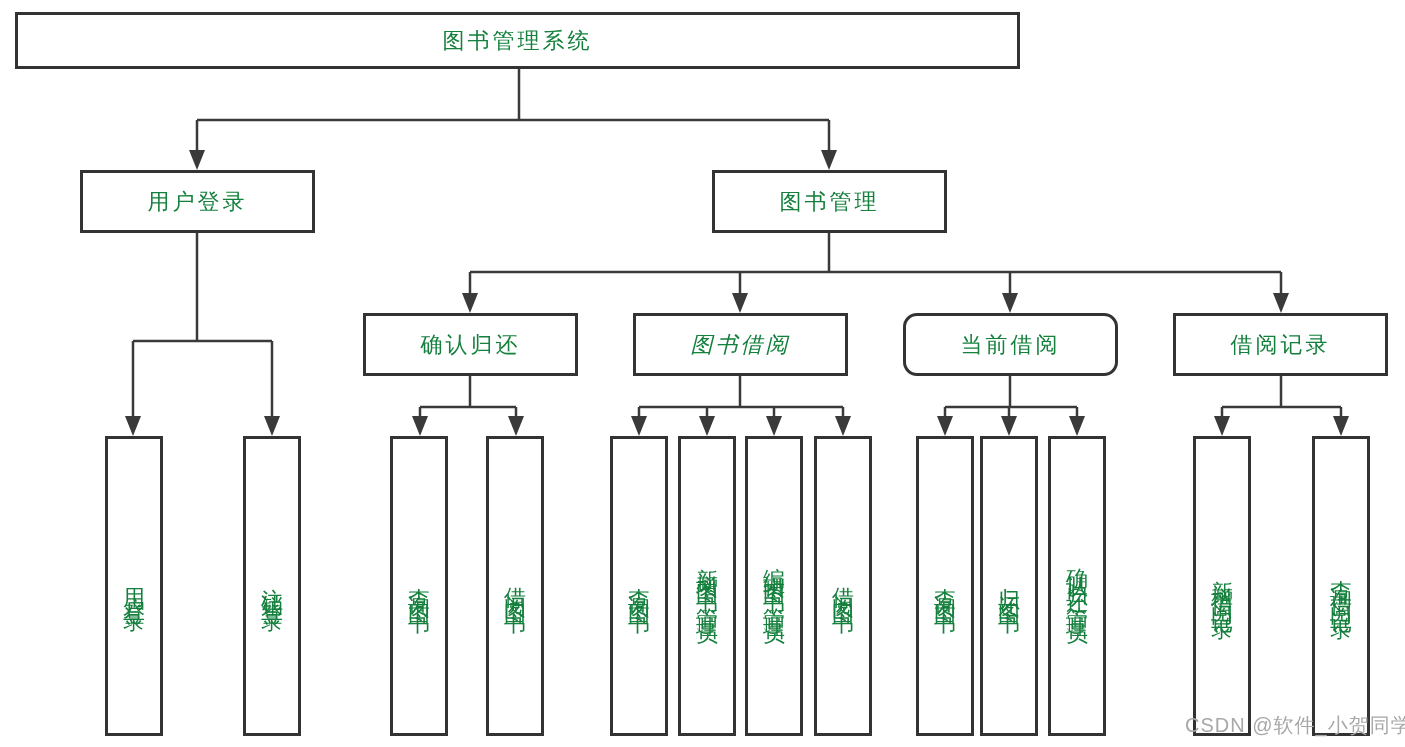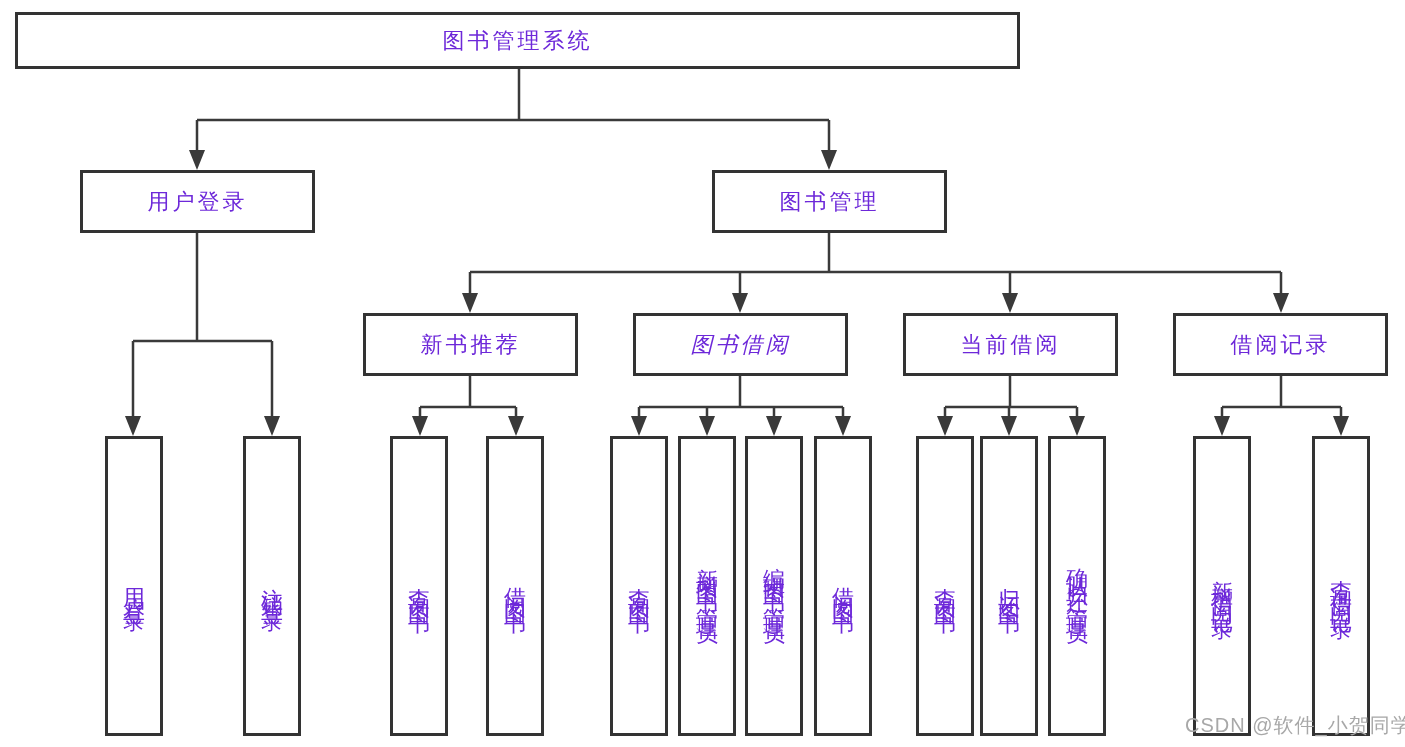--- a/index.html
+++ b/index.html
@@ -17,21 +17,21 @@
     width: 1405px; height: 747px;
   }
   .box {
     position: absolute;
     background: #ffffff;
     border: 3px solid #333333;
     box-sizing: border-box;
     display: flex;
     align-items: center;
     justify-content: center;
-    color: #6d28d9;
+    color: #15803d;
   }
   .hbox span {
     font-size: 22px;
     letter-spacing: 3px;
     white-space: nowrap;
   }
   .vbox span {
     writing-mode: vertical-rl;
     text-orientation: mixed;
     font-size: 22px;
@@ -99,26 +99,26 @@
   </div>
 
   <div class="box hbox" style="left:80px; top:170px; width:235px; height:63px;">
     <span>用户登录</span>
   </div>
   <div class="box hbox" style="left:712px; top:170px; width:235px; height:63px;">
     <span>图书管理</span>
   </div>
 
   <div class="box hbox" style="left:363px; top:313px; width:215px; height:63px;">
-    <span>新书推荐</span>
+    <span>确认归还</span>
   </div>
   <div class="box hbox" style="left:633px; top:313px; width:215px; height:63px;font-style:italic;">
     <span>图书借阅</span>
   </div>
-  <div class="box hbox" style="left:903px; top:313px; width:215px; height:63px;">
+  <div class="box hbox" style="left:903px; top:313px; width:215px; height:63px;border-radius:14px;">
     <span>当前借阅</span>
   </div>
   <div class="box hbox" style="left:1173px; top:313px; width:215px; height:63px;">
     <span>借阅记录</span>
   </div>
 
   <div class="box vbox" style="left:105px; top:436px; width:58px; height:300px;">
     <span>用户登录</span>
   </div>
   <div class="box vbox" style="left:243px; top:436px; width:58px; height:300px;">

